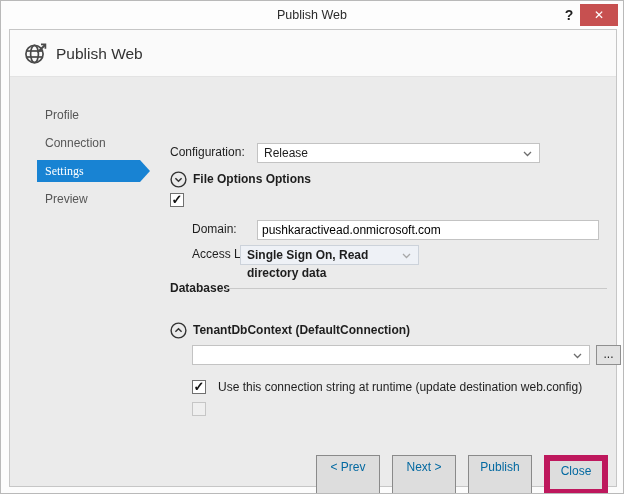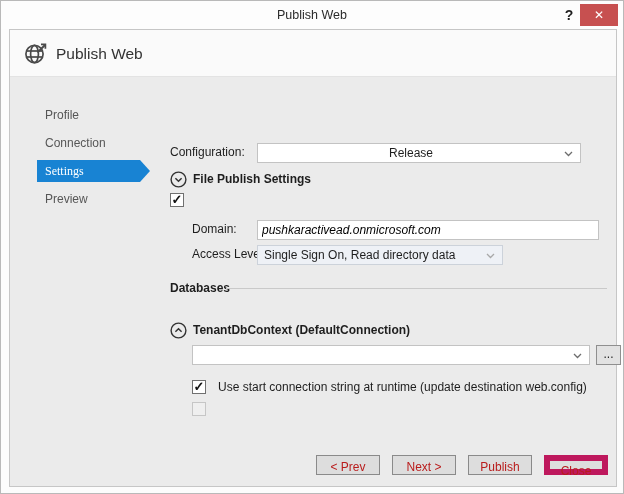--- a/index.html
+++ b/index.html
@@ -65,44 +65,44 @@
     background:#ffffff; border:1px solid #c3c3c3; height:20px;
     line-height:18px; padding:0 22px 0 6px; font-size:12px; color:#1e1e1e;
   }
   .textbox { padding-right:6px; }
   .combo-chevron { position:absolute; top:7px; }
   .combo-disabled {
     background:#eef1f6; border:1px solid #ccd2da; color:#1e1e1e;
   }
   input.rawinput {
     width:100%; height:100%; border:none; outline:none; background:transparent;
-    font-family:"Liberation Sans", sans-serif; font-size:12px; padding:8px 4px;font-style:italic;
+    font-family:"Liberation Sans", sans-serif; font-size:12px; padding:8px 4px;
   }
 
   .checkbox {
     width:14px; height:14px; background:#ffffff; border:1px solid #707070;
     position:absolute; font-size:13px; font-weight:bold; line-height:12px;
     text-align:center; color:#111111;
   }
   .checkbox.disabled { background:#efefef; border:1px solid #c6c6c6; }
 
   .section-toggle { position:absolute; width:17px; height:17px; }
 
   .divider-line { position:absolute; height:1px; background:#c9c9c9; }
 
   .browse-btn {
     position:absolute; width:25px; height:20px; background:#e2e2e2;
     border:1px solid #8f8f8f; text-align:center; line-height:17px;
     font-size:12px; color:#1e1e1e; cursor:default;
   }
 
   .footer-btn {
-    position:absolute; top:425px; width:64px; height:20px;
+    position:absolute; top:425px; width:64px; height:40px;
     background:#dddddd; border:1px solid #8a8a8a; text-align:center;
-    line-height:22px; font-size:12px; color:#b91c1c; cursor:default;
+    line-height:22px; font-size:12px; color:#0369a1; cursor:default;
   }
   .footer-btn.default { border:6px solid #be185d; line-height:20px; }
 </style>
 </head>
 <body>
 
 <div class="window">
 
   <div class="titlebar">
     <div class="titlebar-title">Publish Web</div>
@@ -125,44 +125,44 @@
     </div>
 
     <div class="nav-item" style="top:74px;">Profile</div>
     <div class="nav-item" style="top:102px;">Connection</div>
     <div class="nav-item selected" style="top:130px;">Settings</div>
     <div class="nav-arrow" style="top:130px;"></div>
     <div class="nav-item" style="top:158px;">Preview</div>
 
 
     <div class="abs lbl" style="top:113px; left:160px;">Configuration:</div>
-    <div class="abs combo" style="top:113px; left:247px; width:324px;text-align:center;">
+    <div class="abs combo" style="top:113px; left:247px; width:283px;">
       <span>Release</span>
       <svg class="combo-chevron" style="right:7px;" width="9" height="6" viewBox="0 0 9 6">
         <polyline points="1,1 4.5,4.5 8,1" fill="none" stroke="#6d6d6d" stroke-width="1.3"></polyline>
       </svg>
     </div>
 
     <svg class="section-toggle" style="top:141px; left:160px;" viewBox="0 0 17 17">
       <circle cx="8.5" cy="8.5" r="7.4" fill="none" stroke="#333" stroke-width="1.4"></circle>
       <polyline points="5.4,7.2 8.5,10.3 11.6,7.2" fill="none" stroke="#333" stroke-width="1.5"></polyline>
     </svg>
-    <div class="abs bold" style="top:142px; left:183px;">File Publish Settings</div>
+    <div class="abs bold" style="top:142px; left:183px;">File Options Options</div>
 
     <div class="checkbox" style="top:163px; left:160px;">
       <span>✓</span>
     </div>
 
     <div class="abs lbl" style="top:190px; left:182px;">Domain:</div>
     <div class="abs textbox" style="top:190px; left:247px; width:342px; padding:0;">
       <input class="rawinput" type="text" value="pushkaractivead.onmicrosoft.com" style="">
     </div>
 
     <div class="abs lbl" style="top:215px; left:182px;">Access Level:</div>
-    <div class="abs combo combo-disabled" style="top:215px; left:247px; width:246px;">
+    <div class="abs combo combo-disabled" style="top:215px; left:230px; width:179px;font-weight:bold;">
       <span>Single Sign On, Read directory data</span>
       <svg class="combo-chevron" style="right:7px;" width="9" height="6" viewBox="0 0 9 6">
         <polyline points="1,1 4.5,4.5 8,1" fill="none" stroke="#a8a8a8" stroke-width="1.3"></polyline>
       </svg>
     </div>
 
     <div class="abs bold" style="top:251px; left:160px;">Databases</div>
     <div class="divider-line" style="top:258px; left:216px; width:381px;"></div>
 
     <svg class="section-toggle" style="top:292px; left:160px;" viewBox="0 0 17 17">
@@ -175,21 +175,21 @@
       <input class="rawinput" type="text" style="width: 374px;">
       <svg class="combo-chevron" style="right:7px;" width="9" height="6" viewBox="0 0 9 6">
         <polyline points="1,1 4.5,4.5 8,1" fill="none" stroke="#6d6d6d" stroke-width="1.3"></polyline>
       </svg>
     </div>
     <div class="browse-btn" style="top:315px; left:586px;">...</div>
 
     <div class="checkbox" style="top:350px; left:182px;">
       <span>✓</span>
     </div>
-    <div class="abs" style="top:350px; left:208px;">Use start connection string at runtime (update destination web.config)</div>
+    <div class="abs" style="top:350px; left:208px;">Use this connection string at runtime (update destination web.config)</div>
 
     <div class="checkbox disabled" style="top:372px; left:182px;"></div>
 
     <div class="footer-btn" style="left:306px;">&lt; Prev</div>
     <div class="footer-btn" style="left:382px;">Next &gt;</div>
     <div class="footer-btn" style="left:458px;">Publish</div>
     <div class="footer-btn default" style="left:534px;">Close</div>
 
   </div>
 </div>

